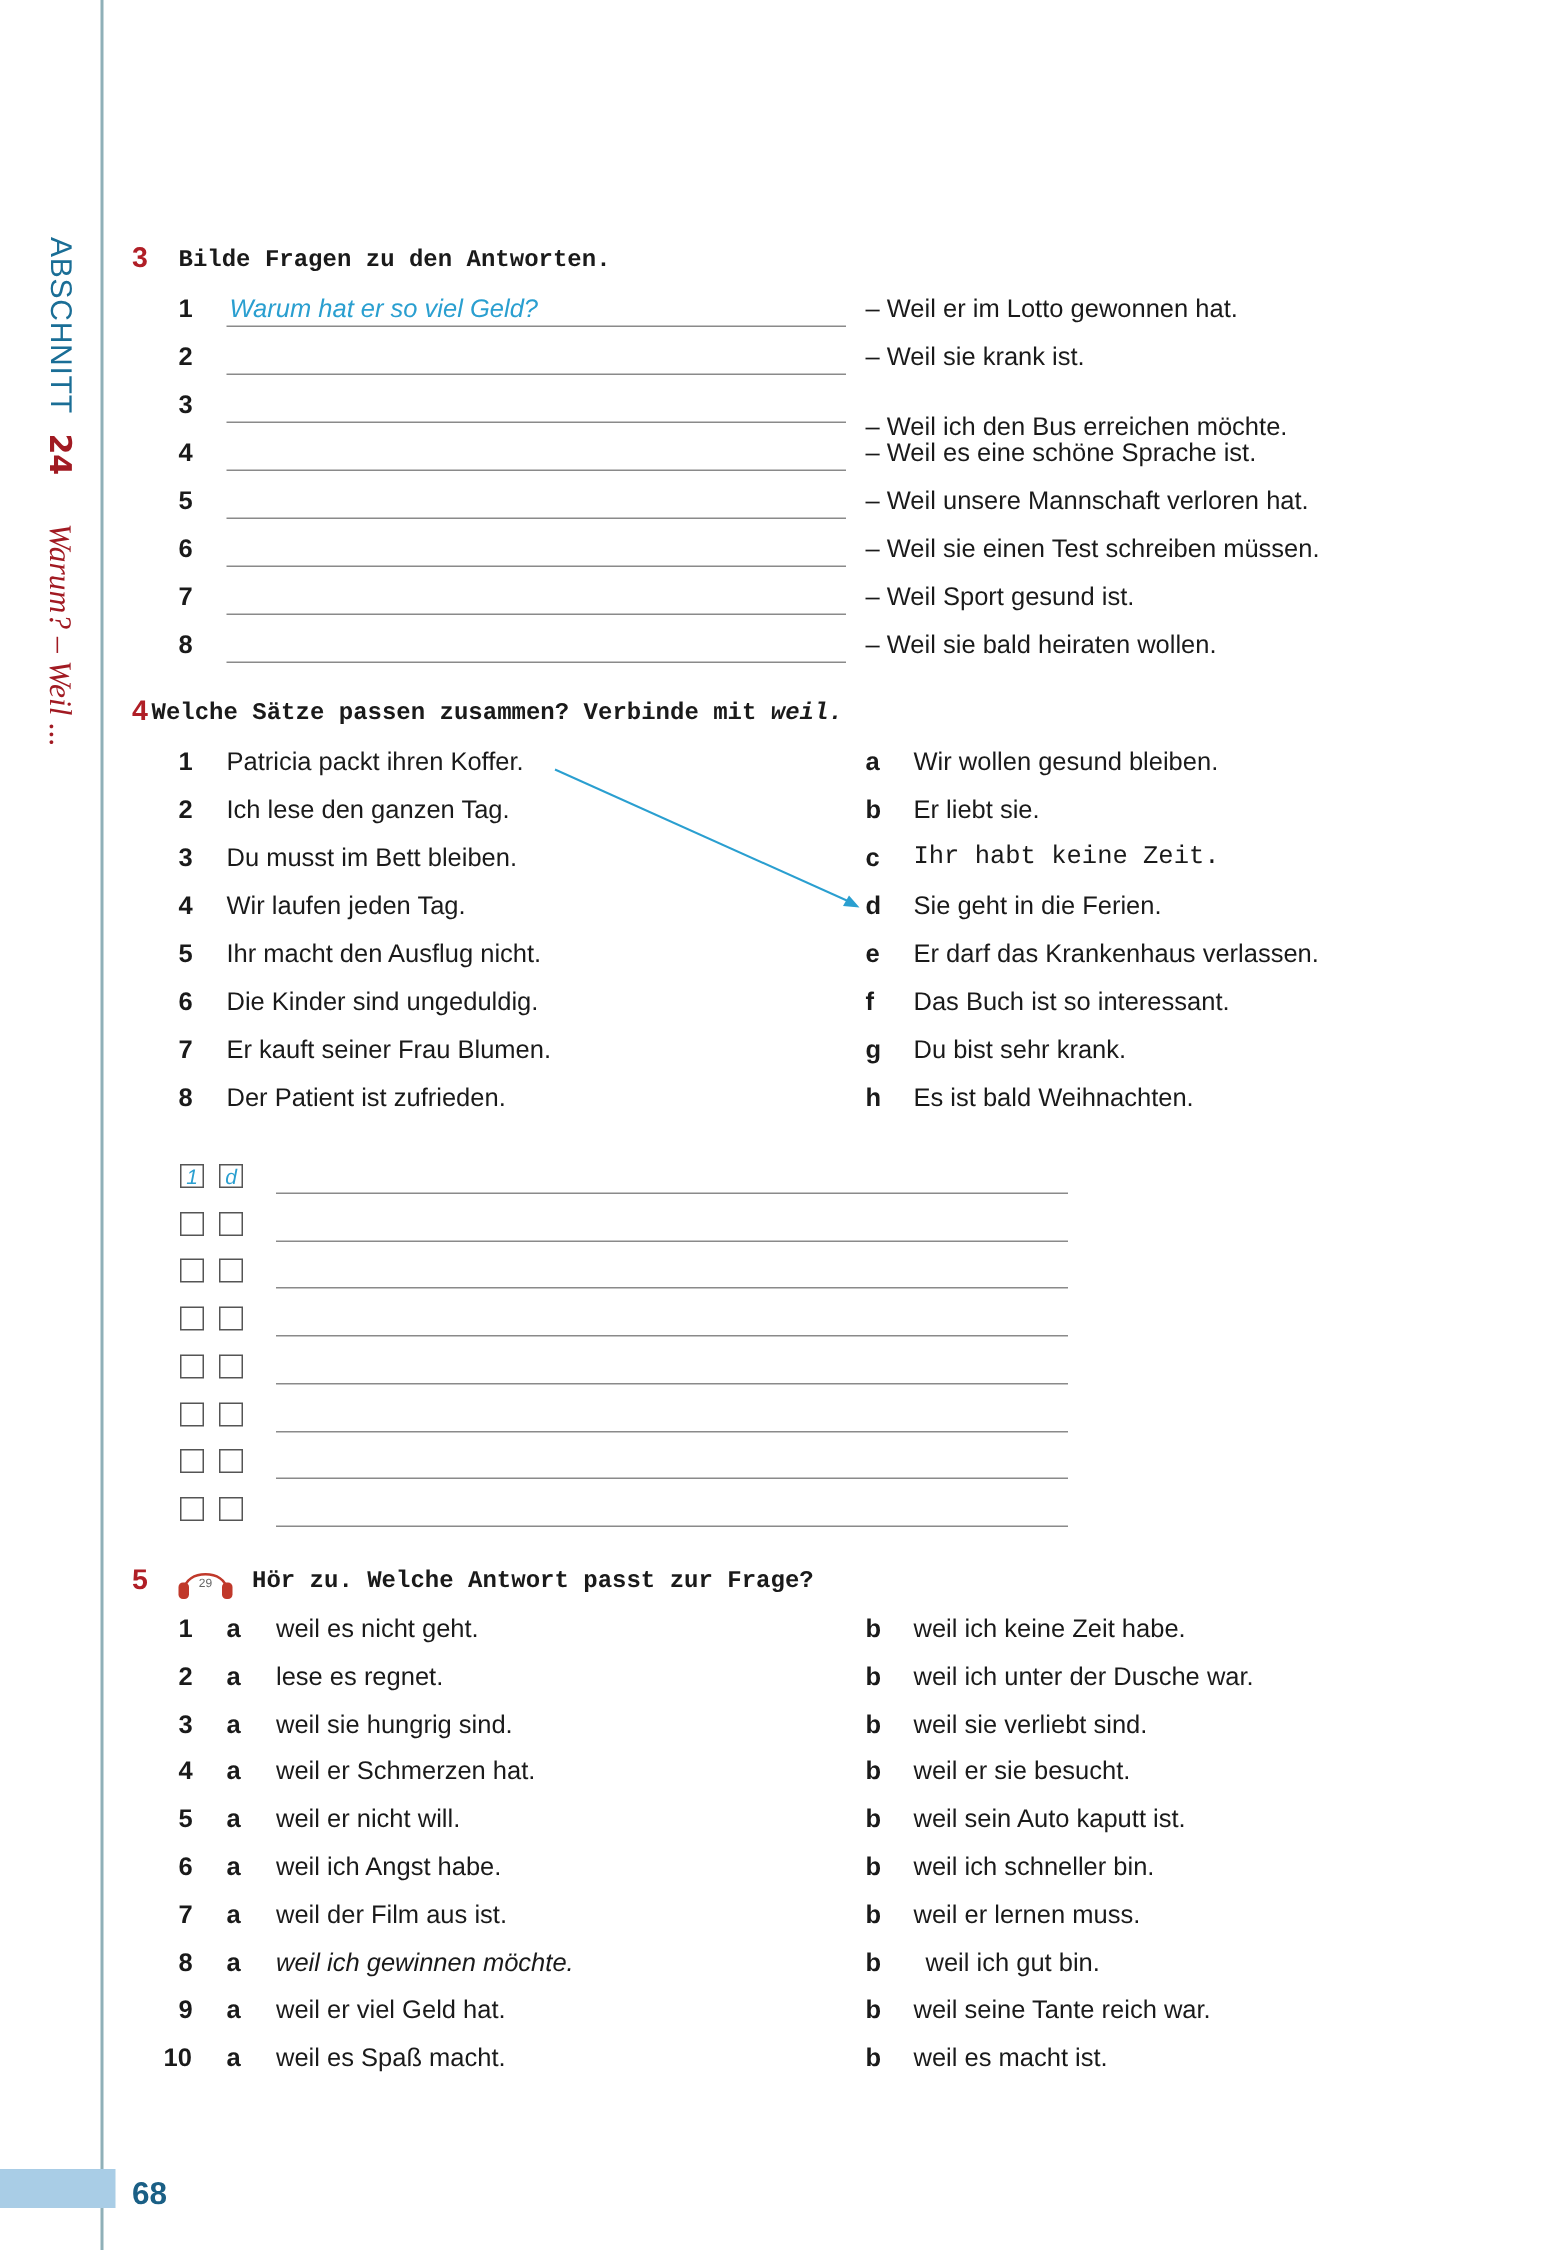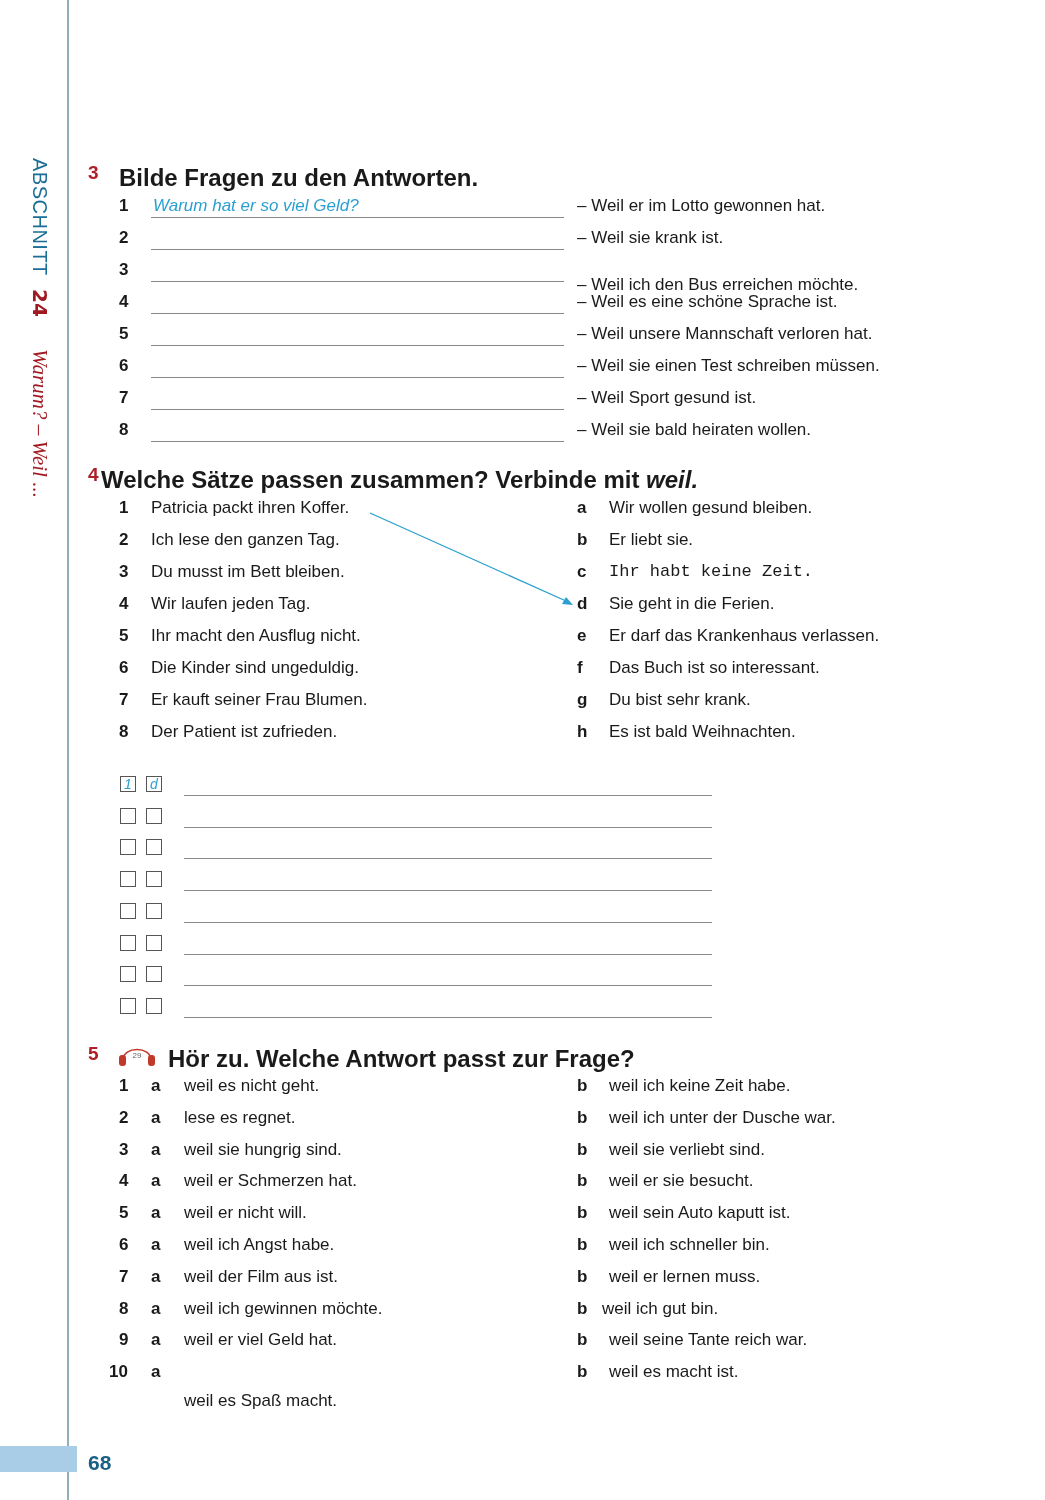--- a/index.html
+++ b/index.html
@@ -8,21 +8,21 @@
   .vline { position:absolute; left:67px; top:0; width:2px; height:1500px; background:#8fb0b8; }
   .side-label { position:absolute; left:30px; top:158px; writing-mode:vertical-rl; white-space:nowrap;
                 font-size:20px; line-height:20px; }
   .side-label .abschnitt { color:#1a6e96; font-family:"Liberation Sans", sans-serif; letter-spacing:0.5px; }
   .side-label .num { color:#a11a22; font-weight:bold; margin-top:8px; font-family:"DejaVu Sans", sans-serif; }
   .side-label .topic { color:#a11a22; font-style:italic; font-family:"Liberation Serif", serif; font-size:21px; margin-top:26px; }
   .page-tab { position:absolute; left:0; top:1446px; width:77px; height:26px; background:#a9cde6; }
   .page-num { position:absolute; left:88px; top:1451px; font-size:21px; font-weight:bold; color:#1a5f85; }
 
   .ex-num { position:absolute; font-size:19px; font-weight:bold; color:#b01e26; }
-  .ex-title { position:absolute; font-family:Liberation Sans, sans-serif; font-weight:bold; font-size:24px; color:#1a1a1a; }
+  .ex-title { position:absolute; font-family:Liberation Mono, monospace; font-weight:bold; font-size:16px; color:#1a1a1a; }
   .ex-title em { font-style:italic; }
   .row { position:absolute; font-size:17px; white-space:nowrap; }
   .row .n { position:absolute; font-weight:bold; }
   .line { position:absolute; height:1px; background:#8a8a8a; }
   .answer { position:absolute; font-style:italic; color:#2a9fd0; font-size:17px; white-space:nowrap; }
   .box { position:absolute; width:16px; height:16px; border:1px solid #555; box-sizing:border-box; }
   .box-filled { font-style:italic; color:#2a9fd0; font-size:14px; line-height:14px; text-align:center; }
   .headphones { position:absolute; left:116px; top:1040px; width:42px; height:28px; }
 </style>
 </head>
@@ -297,42 +297,42 @@
       </span>
       <span style="position:absolute; left:577px; top:0;">
         <span style="position:absolute; left:0; font-weight:bold;">b</span>
         <span style="position:absolute; left:32px;">weil er lernen muss.</span>
       </span>
     </div>
     <div class="row" style="left:0; top:1298.6px; width:1045px; height:24px;">
       <span class="n" style="left:119px;">8</span>
       <span style="position:absolute; left:151px; top:0;">
         <span style="position:absolute; left:0; font-weight:bold;">a</span>
-        <span style="position:absolute; left:33px;">weil ich gewinnen möchte.</span>
-      </span>
-      <span style="position:absolute; left:577px; top:0;">
-        <span style="position:absolute; left:0; font-weight:bold;">b</span>
-        <span style="position:absolute; left:25px;">weil ich gut bin.</span>
+        <span style="position:absolute; left:33px;font-style:italic;">weil ich gewinnen möchte.</span>
+      </span>
+      <span style="position:absolute; left:577px; top:0;">
+        <span style="position:absolute; left:0; font-weight:bold;">b</span>
+        <span style="position:absolute; left:40px;">weil ich gut bin.</span>
       </span>
     </div>
     <div class="row" style="left:0; top:1330.4px; width:1045px; height:24px;">
       <span class="n" style="left:119px;">9</span>
       <span style="position:absolute; left:151px; top:0;">
         <span style="position:absolute; left:0; font-weight:bold;">a</span>
         <span style="position:absolute; left:33px;">weil er viel Geld hat.</span>
       </span>
       <span style="position:absolute; left:577px; top:0;">
         <span style="position:absolute; left:0; font-weight:bold;">b</span>
         <span style="position:absolute; left:32px;">weil seine Tante reich war.</span>
       </span>
     </div>
     <div class="row" style="left:0; top:1362.2px; width:1045px; height:24px;">
       <span class="n" style="left:109px;">10</span>
       <span style="position:absolute; left:151px; top:0;">
         <span style="position:absolute; left:0; font-weight:bold;">a</span>
-        <span style="position:absolute; left:33px;margin-top:29px;">weil es Spaß macht.</span>
+        <span style="position:absolute; left:33px;">weil es Spaß macht.</span>
       </span>
       <span style="position:absolute; left:577px; top:0;">
         <span style="position:absolute; left:0; font-weight:bold;">b</span>
         <span style="position:absolute; left:32px;">weil es macht ist.</span>
       </span>
     </div>
   </div>
 
 </body></html>

